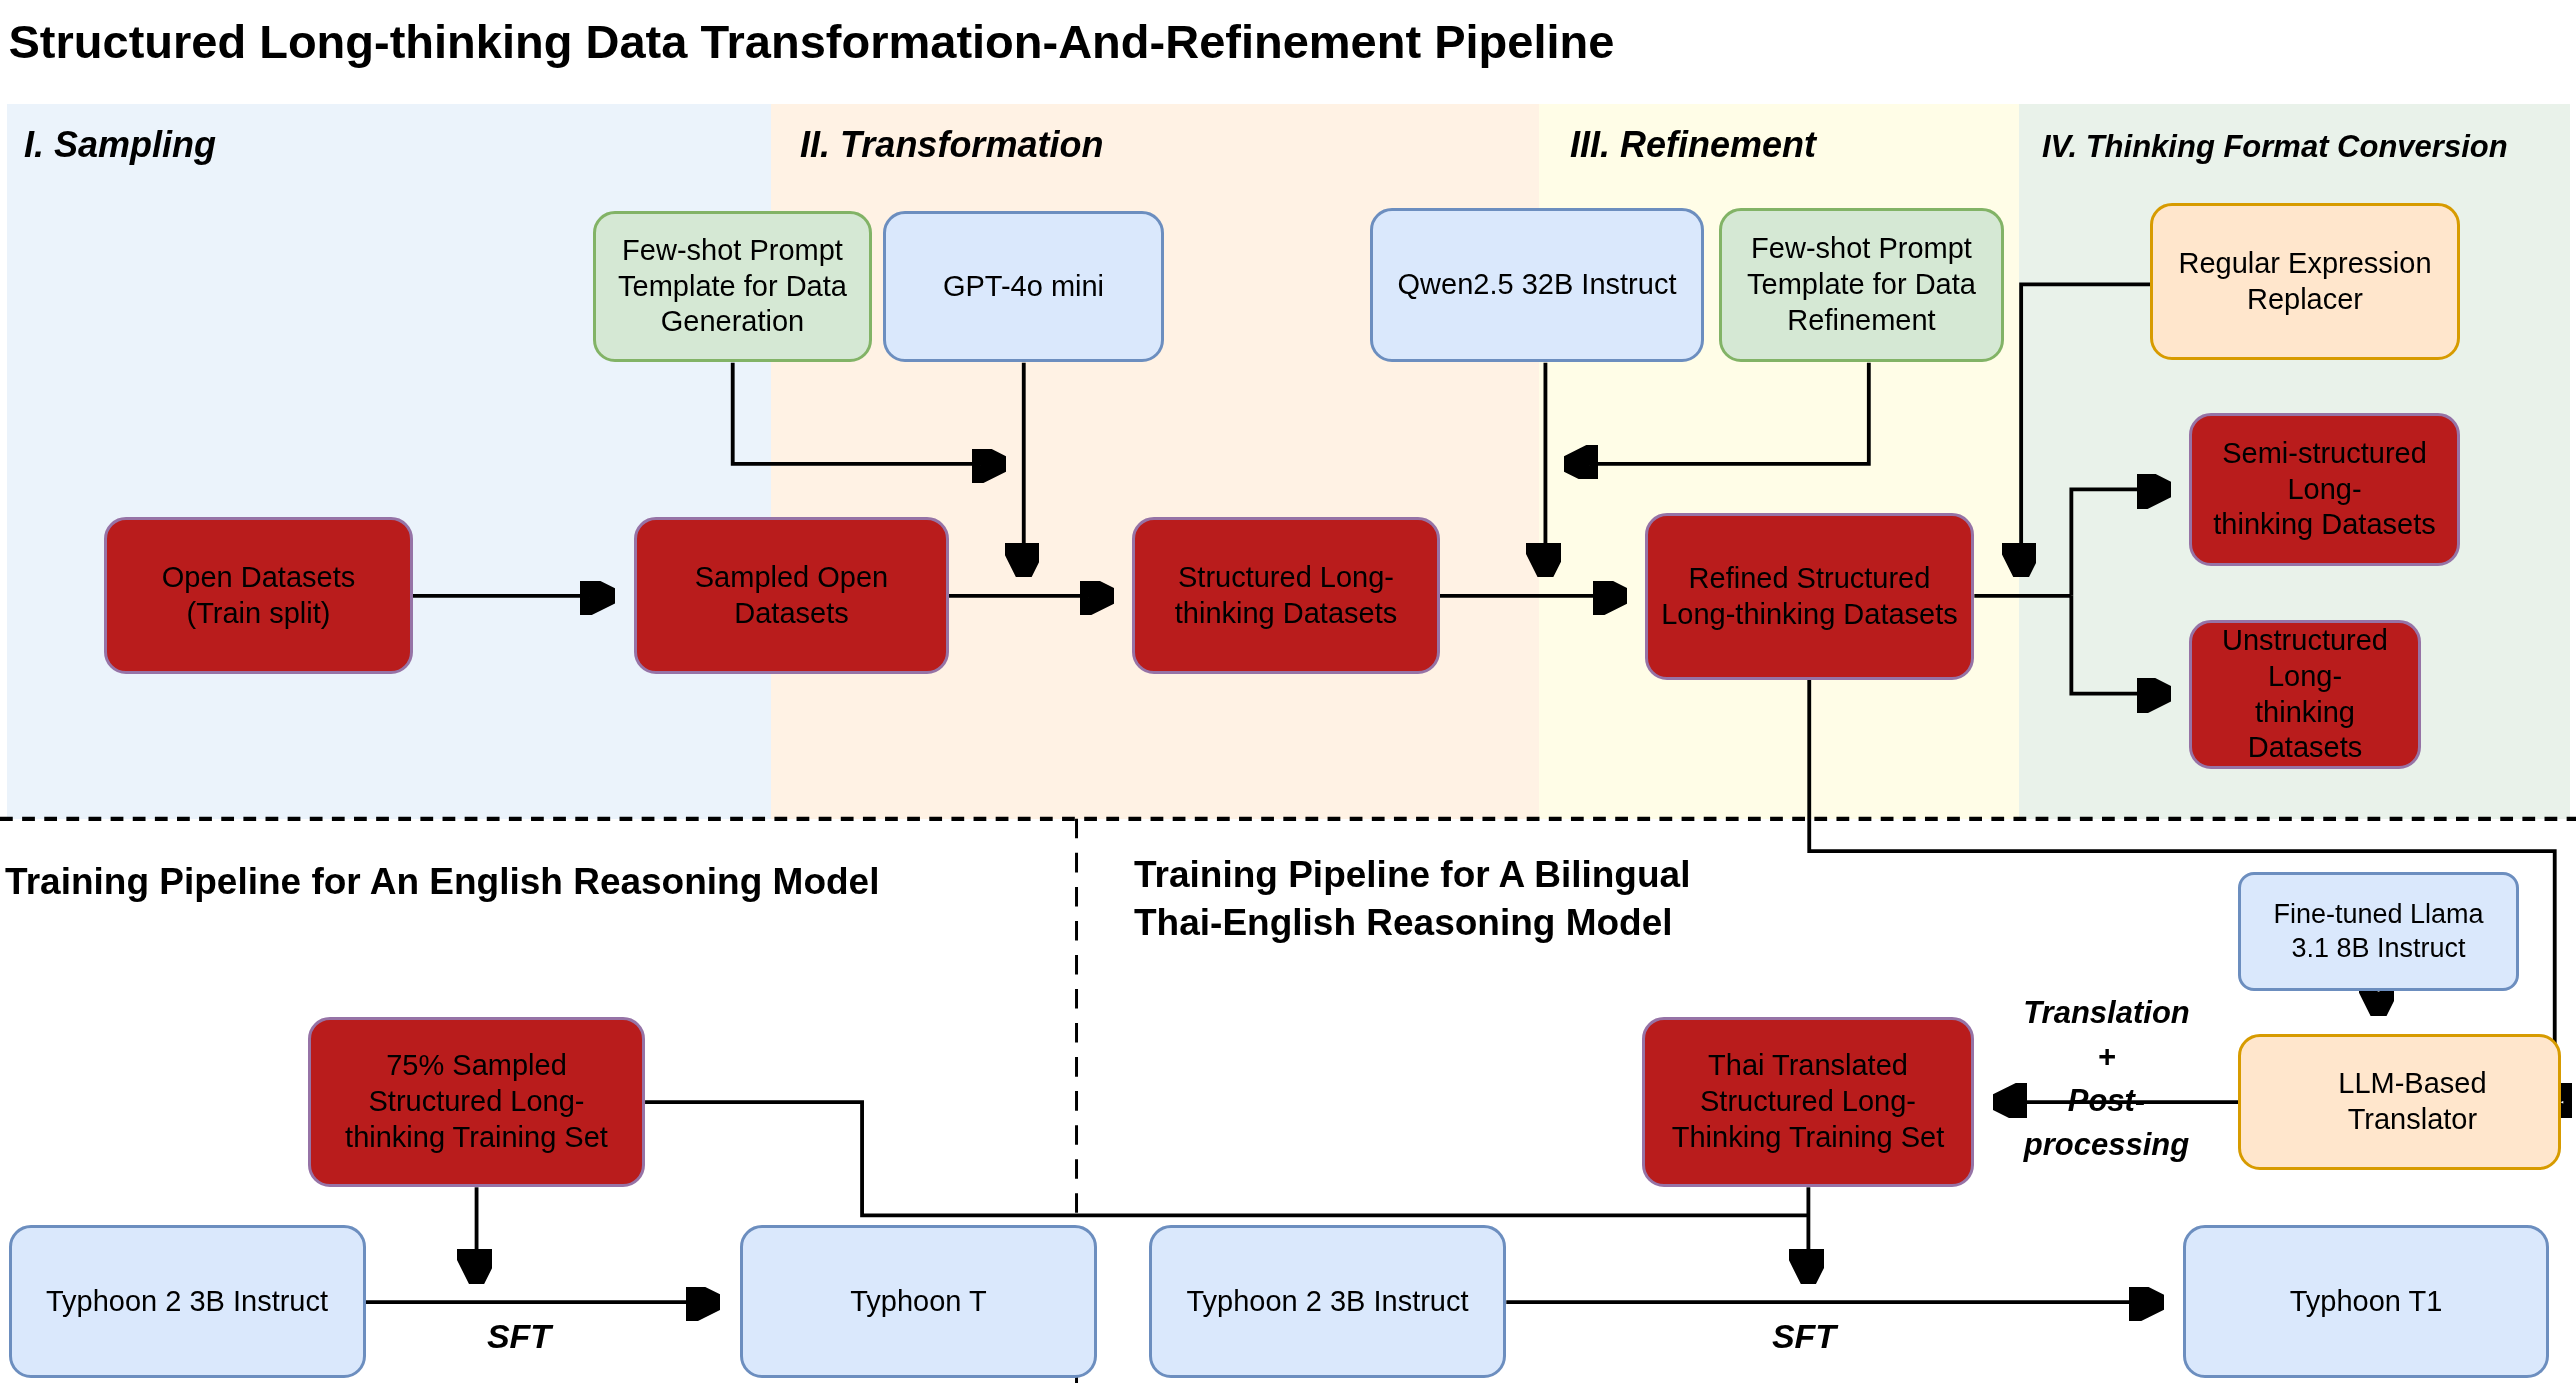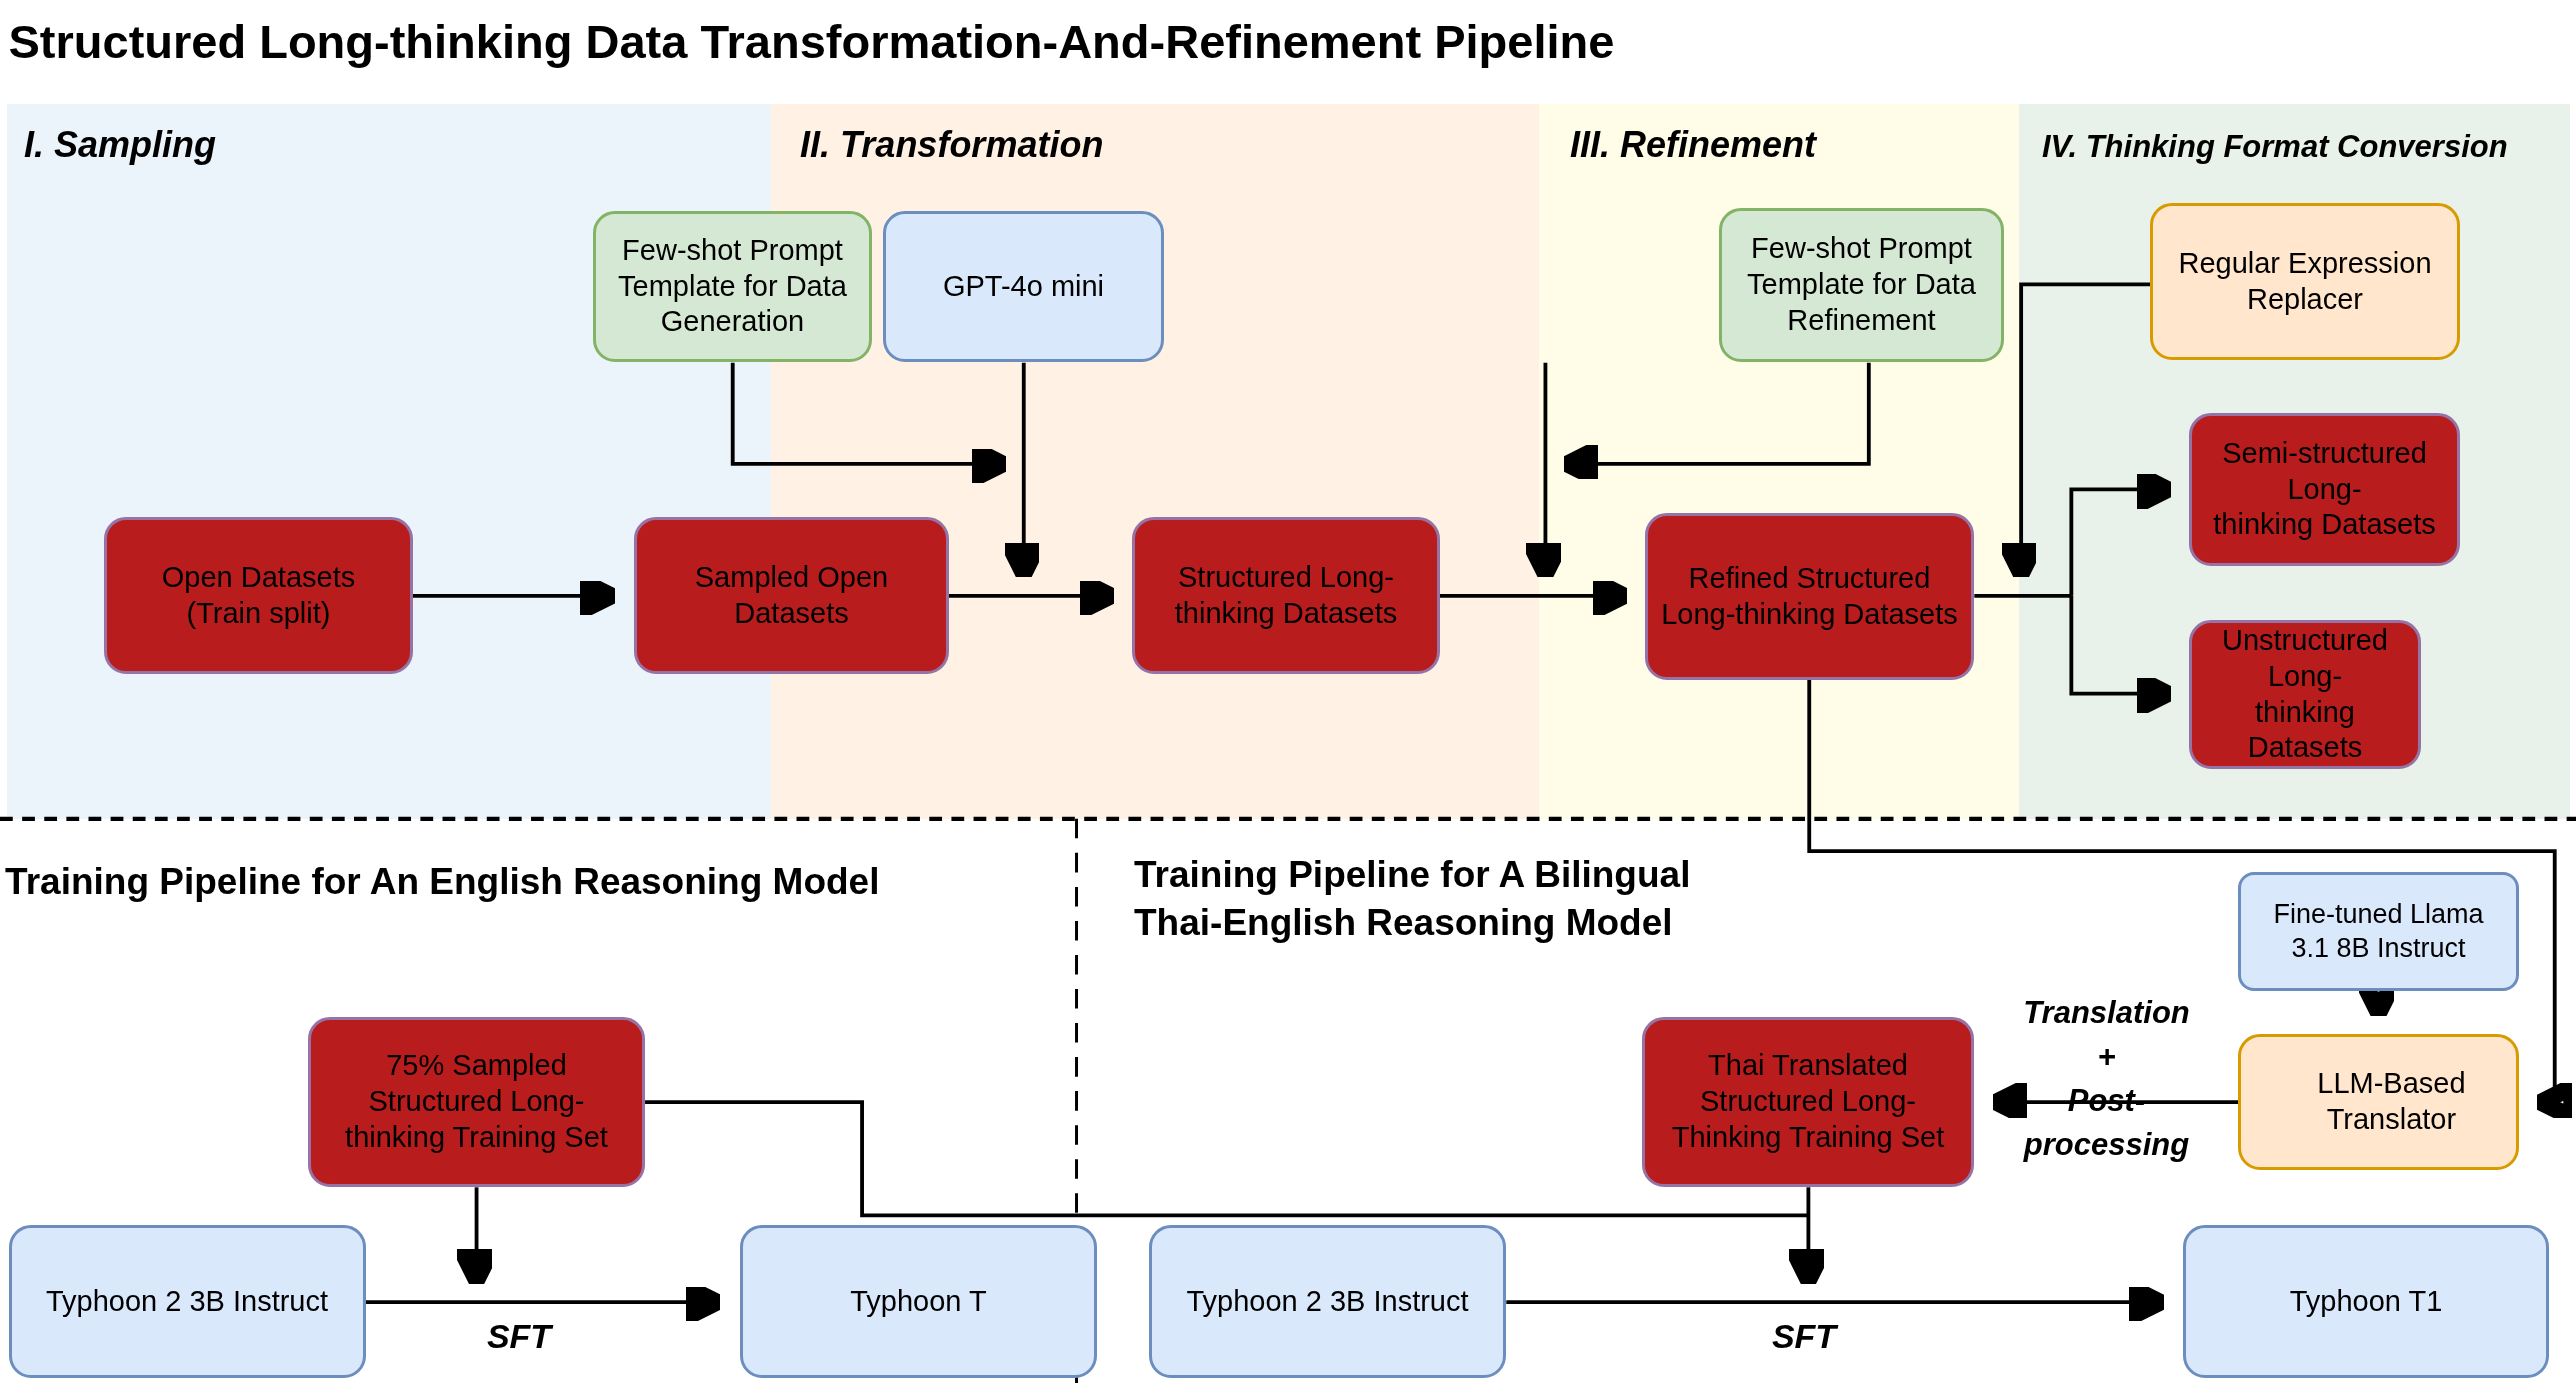--- a/index.html
+++ b/index.html
@@ -71,20 +71,21 @@
   <div class="page-title">Structured Long-thinking Data Transformation-And-Refinement Pipeline</div>
   <div class="section-label" style="left:24px;top:124px;">I. Sampling</div>
   <div class="section-label" style="left:800px;top:124px;">II. Transformation</div>
   <div class="section-label" style="left:1570px;top:124px;">III. Refinement</div>
   <div class="section-label small" style="left:2042px;top:129px;">IV. Thinking Format Conversion</div>
 
   <div class="box green" style="left:593px;top:211px;width:279px;height:151px;">Few-shot Prompt
 Template for Data
 Generation</div>
   <div class="box blue" style="left:883px;top:211px;width:281px;height:151px;">GPT-4o mini</div>
+  <div class="box blue" style="left:1370px;top:208px;width:334px;height:154px;">Qwen2.5 32B Instruct</div>
   <div class="box green" style="left:1719px;top:208px;width:285px;height:154px;">Few-shot Prompt
 Template for Data
 Refinement</div>
   <div class="box orange" style="left:2150px;top:203px;width:310px;height:157px;">Regular Expression
 Replacer</div>
 
   <div class="box purple" style="left:104px;top:517px;width:309px;height:157px;">Open Datasets
 (Train split)</div>
   <div class="box purple" style="left:634px;top:517px;width:315px;height:157px;">Sampled Open
 Datasets</div>
@@ -108,21 +109,21 @@
   <div class="box blue" style="left:8.5px;top:1225px;width:357px;height:153px;">Typhoon 2 3B Instruct</div>
   <div class="box blue" style="left:740px;top:1225px;width:357px;height:153px;">Typhoon T</div>
 
   <div class="box purple" style="left:1642px;top:1017px;width:332px;height:170px;">Thai Translated
 Structured Long-
 Thinking Training Set</div>
   <div class="box blue" style="left:1149px;top:1225px;width:357px;height:153px;">Typhoon 2 3B Instruct</div>
   <div class="box blue" style="left:2183px;top:1225px;width:366px;height:153px;">Typhoon T1</div>
   <div class="box blue" style="left:2238px;top:872px;width:281px;height:119px;font-size:27px;border-radius:16px;">Fine-tuned Llama
 3.1 8B Instruct</div>
-  <div class="box orange" style="left:2238px;top:1034px;width:281px;height:136px;padding-left:36px;">LLM-Based
+  <div class="box orange" style="left:2238px;top:1034px;width:323px;height:136px;padding-left:36px;">LLM-Based
 Translator</div>
 
   <div class="flow-label sft" style="left:434px;top:1317px;">SFT</div>
   <div class="flow-label sft" style="left:1719px;top:1317px;">SFT</div>
   <div class="flow-label translate-note" style="left:1996px;top:991px;">Translation
 +
 Post-
 processing</div>
 
 </div>

